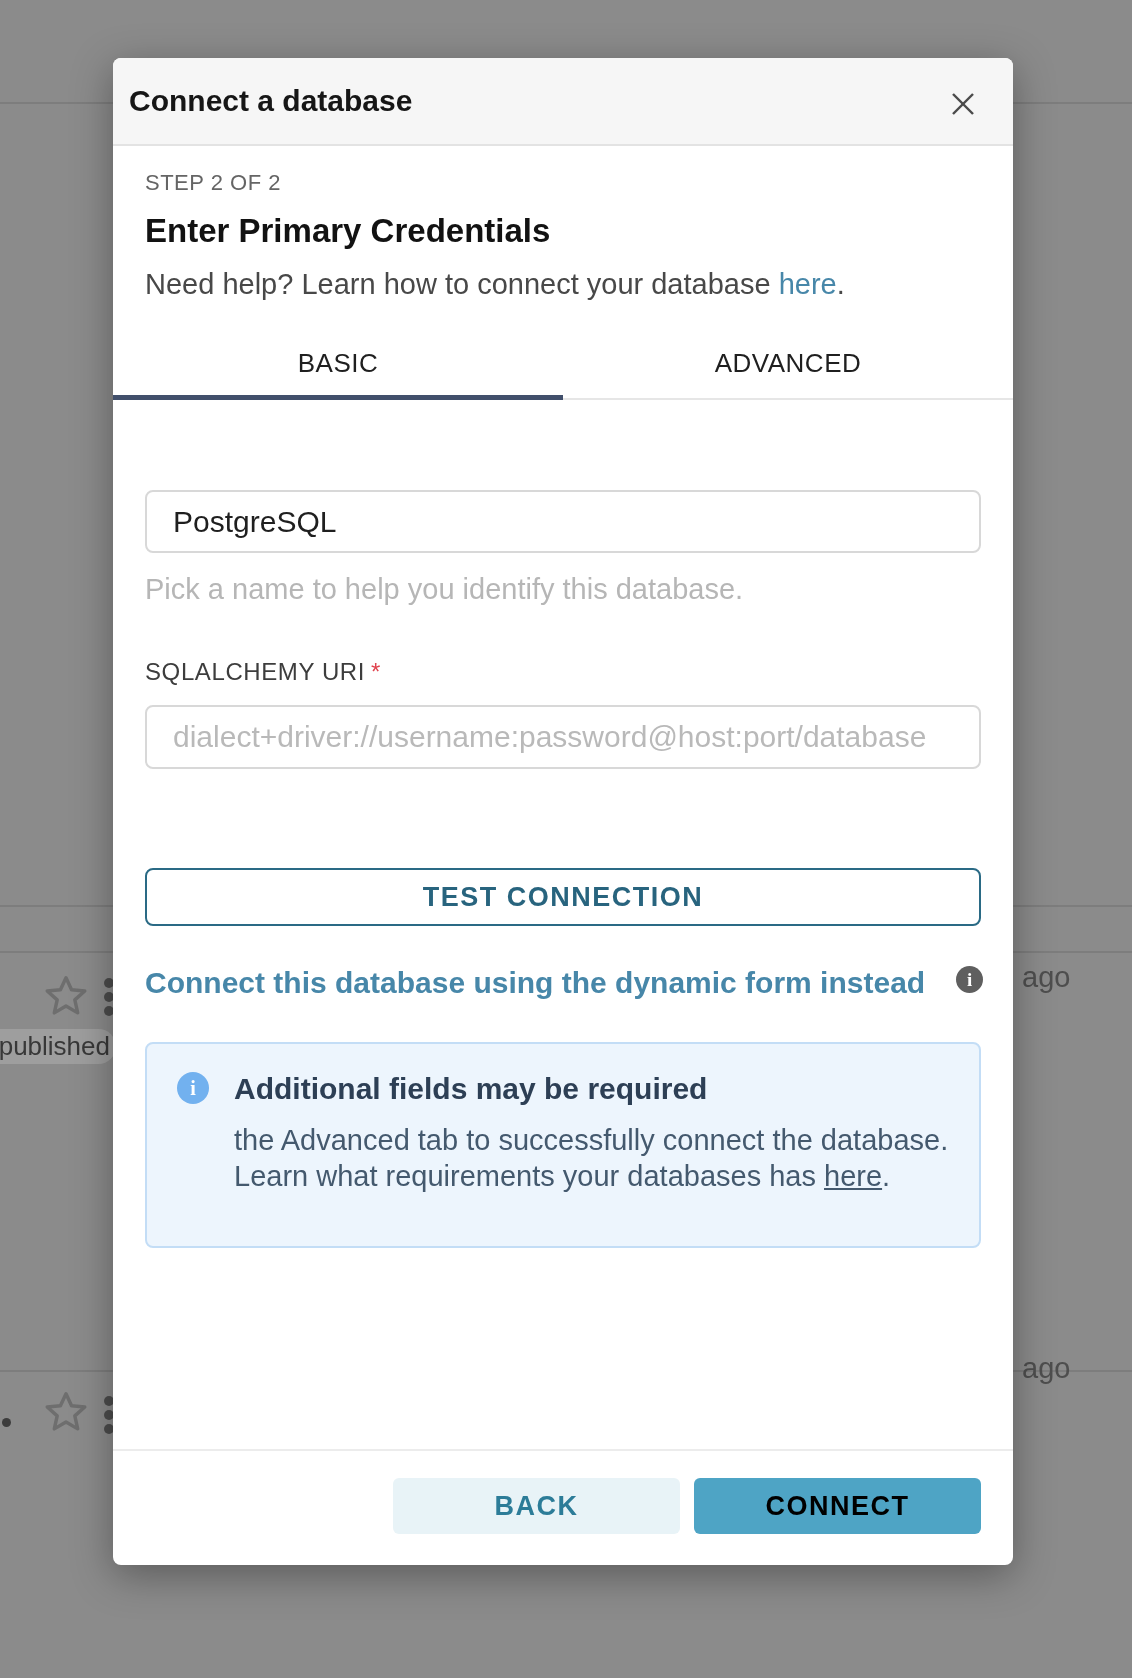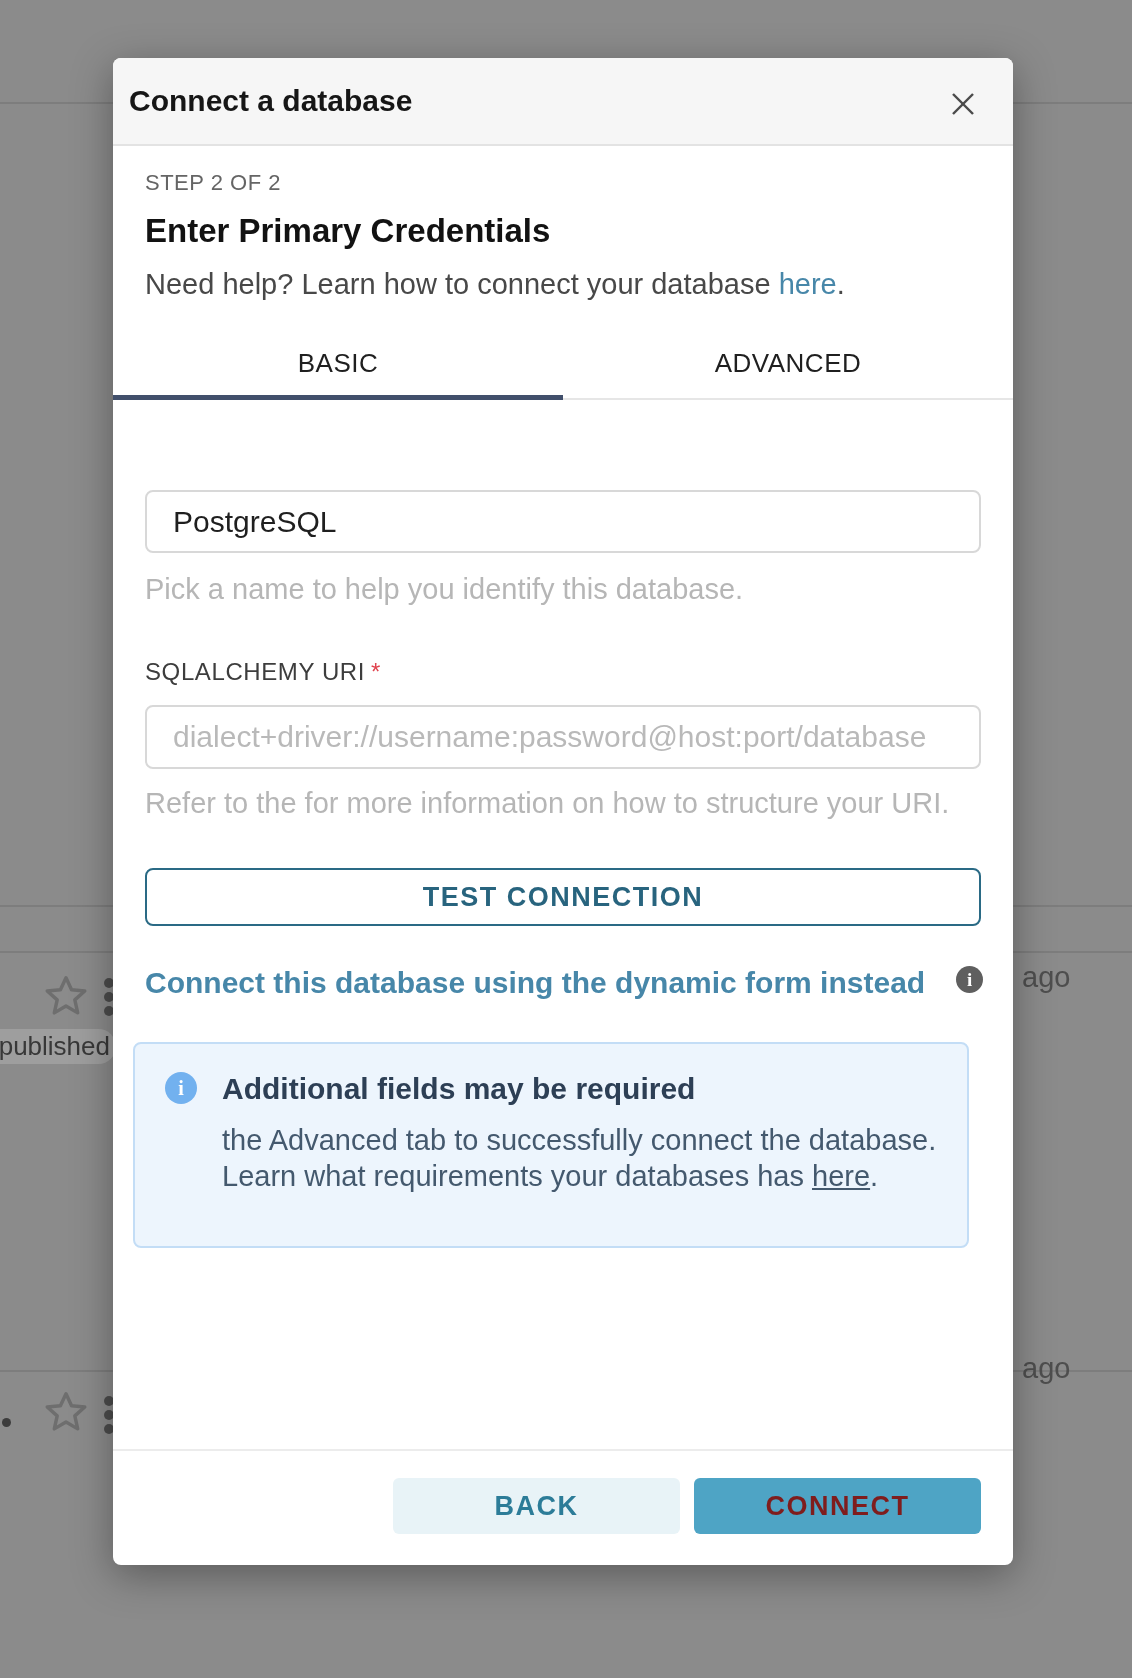--- a/index.html
+++ b/index.html
@@ -48,36 +48,36 @@
               border:2px solid #2a6a85; border-radius:8px; color:#28647e; font-size:27px; font-weight:700;
               letter-spacing:1.5px; cursor:pointer; font-family:"Liberation Sans", sans-serif; }
 
   .dyn-row { position:absolute; left:32px; top:908px; display:flex; align-items:flex-start; gap:31px;font-weight:bold; }
   .dyn-link { font-size:30px; color:#4787a9; cursor:pointer; }
   .info-dark { width:27px; height:27px; border-radius:50%; background:#5f5f5f; color:#fff; display:flex;
                align-items:center; justify-content:center; font-size:19px; font-weight:700;
                font-family:"Liberation Serif", serif; }
   .info-dark::after { content:"i"; }
 
-  .alert { position:absolute; left:20px; top:984px; width:836px; height:206px; background:#edf5fd;
+  .alert { position:absolute; left:32px; top:984px; width:836px; height:206px; background:#edf5fd;
            border:2px solid #c3ddf6; border-radius:8px; }
   .alert-icon { position:absolute; left:30px; top:28px; width:32px; height:32px; border-radius:50%;
                 background:#72b1ef; color:#fff; display:flex; align-items:center; justify-content:center;
                 font-size:20px; font-weight:700; font-family:"Liberation Serif", serif; }
   .alert-icon::after { content:"i"; }
   .alert-title { position:absolute; left:87px; top:28px; font-size:30px; font-weight:700; color:#2d3f55; }
   .alert-body { position:absolute; left:87px; top:78px; font-size:29px; line-height:36px; color:#44596e; }
   .alert-link { color:#44596e; text-decoration:underline; cursor:pointer; }
 
   .footer-divider { position:absolute; left:0; top:1391px; width:100%; height:2px; background:#ececec; }
   .footer-btn { position:absolute; top:1420px; height:56px; width:287px; border:none; border-radius:6px;
                 font-size:27px; font-weight:700; letter-spacing:1.5px; cursor:pointer;
                 font-family:"Liberation Sans", sans-serif; }
   .back-btn { right:333px; background:#e8f3f7; color:#2c7c98; }
-  .connect-btn { right:32px; background:#4ea4c5; color:#7f1d1d; }
+  .connect-btn { right:32px; background:#4ea4c5; color:#000000; }
 </style>
 </head>
 <body>
 
 <div class="bg-line" style="top:102px;"></div>
 <div class="bg-line" style="top:905px;"></div>
 <div class="bg-line" style="top:951px;"></div>
 <div class="bg-line" style="top:1370px;"></div>
 
 <span class="bg-star" style="left:43px; top:973px;">
@@ -137,21 +137,20 @@
   <div class="field-label" style="top:384px;margin-top:48px;">
     <span>DISPLAY NAME</span><span class="req">*</span>
   </div>
   <input class="text-input" style="top: 432px;" type="text" value="PostgreSQL">
   <div class="helper" style="top:515px;">Pick a name to help you identify this database.</div>
 
   <div class="field-label" style="top:600px;">
     <span>SQLALCHEMY URI</span><span class="req">*</span>
   </div>
   <input class="text-input" style="top: 647px; height: 64px;" type="text" placeholder="dialect+driver://username:password@host:port/database">
-  <div class="helper" style="top:729px;">Refer to the for more information on how to structure your URI.</div>
 
   <button class="test-btn">TEST CONNECTION</button>
 
   <div class="dyn-row">
     <span class="dyn-link">Connect this database using the dynamic form instead</span>
     <span class="info-dark"></span>
   </div>
 
   <div class="alert">
     <span class="alert-icon"></span>

